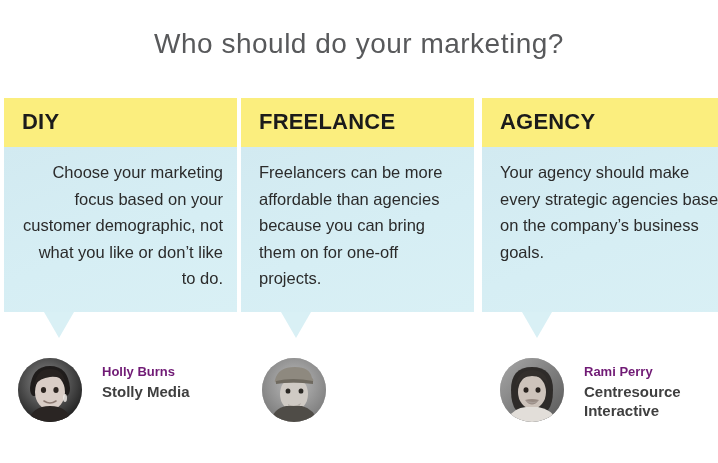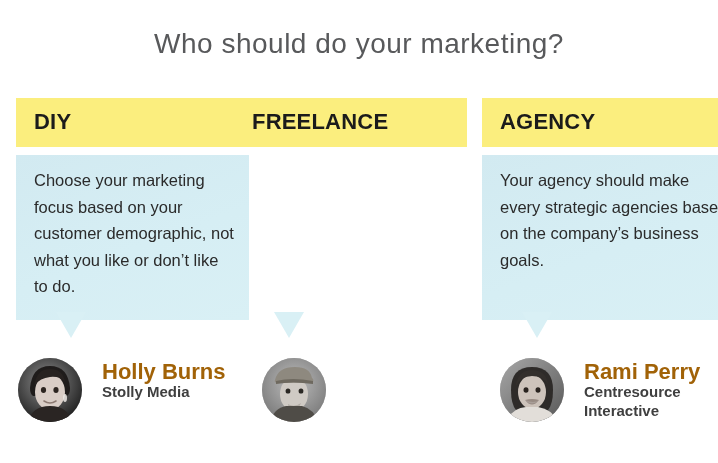--- a/index.html
+++ b/index.html
@@ -38,22 +38,22 @@
     left: 0;
     width: 718px;
     height: 242px;
   }
   .column {
     position: absolute;
     top: 0;
     width: 233px;
     height: 242px;
   }
-  .col-0 { left: 16px; }
-  .col-1 { left: 234px; text-decoration: underline; }
+  .col-0 { left: 4px; text-align: right; }
+  .col-1 { left: 241px; text-decoration: underline; }
   .col-2 { left: 482px; width: 236px; padding-left: 27px; }
 
   .card-header {
     position: absolute;
     top: 0;
     left: 0;
     right: 0;
     height: 49px;
     background: #fbee7e;
     box-sizing: border-box;
@@ -70,21 +70,20 @@
   }
 
   .card-body {
     position: absolute;
     top: 49px;
     left: 0;
     right: 0;
     height: 165px;
     background: linear-gradient(160deg, #d2eaf1 0%, #d6eef4 55%, #d9f0f5 100%);
     box-sizing: border-box;
-    margin-top: 8px;
   }
   .card-body-text {
     position: absolute;
     left: 18px;
     right: 14px;
     top: 12px;
     font-size: 16.5px;
     font-weight: 400;
     color: #2b2b2b;
     line-height: 26.5px;
@@ -131,23 +130,23 @@
   }
   .avatar svg { display: block; }
 
   .att-text {
     position: absolute;
     left: 84px;
     top: 6px;
     width: 150px;
   }
   .att-name {
-    font-size: 22px;
+    font-size: 13px;
     font-weight: bold;
-    color: #a16207;
+    color: #701a75;
     line-height: 21px;
     white-space: nowrap;
   }
   .att-role {
     font-size: 15px;
     font-weight: 700;
     color: #3f3f3f;
     line-height: 19px;
   }
 </style>
@@ -164,20 +163,23 @@
     </div>
     <div class="card-body">
       <div class="card-body-text">Choose your marketing focus based on your customer demographic, not what you like or don’t like to do.</div>
     </div>
     <div class="card-tail"></div>
   </div>
 
   <div class="column col-1">
     <div class="card-header">
       <div class="card-header-label">FREELANCE</div>
+    </div>
+    <div class="card-body">
+      <div class="card-body-text">Freelancers can be more affordable than agencies because you can bring them on for one-off projects.</div>
     </div>
     <div class="card-tail"></div>
   </div>
 
   <div class="column col-2">
     <div class="card-header">
       <div class="card-header-label">AGENCY</div>
     </div>
     <div class="card-body">
       <div class="card-body-text">Your agency should make every strategic agencies based on the company’s business goals.</div>

